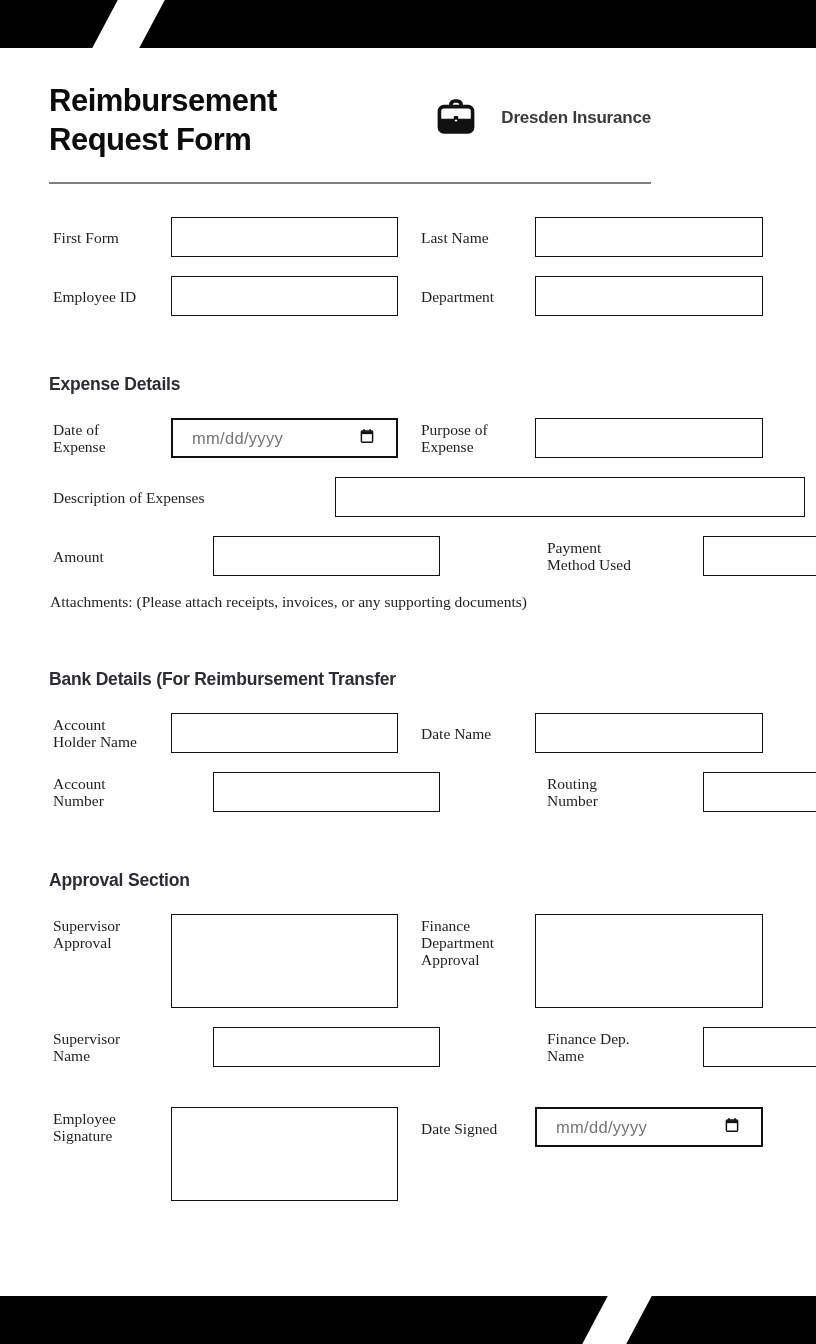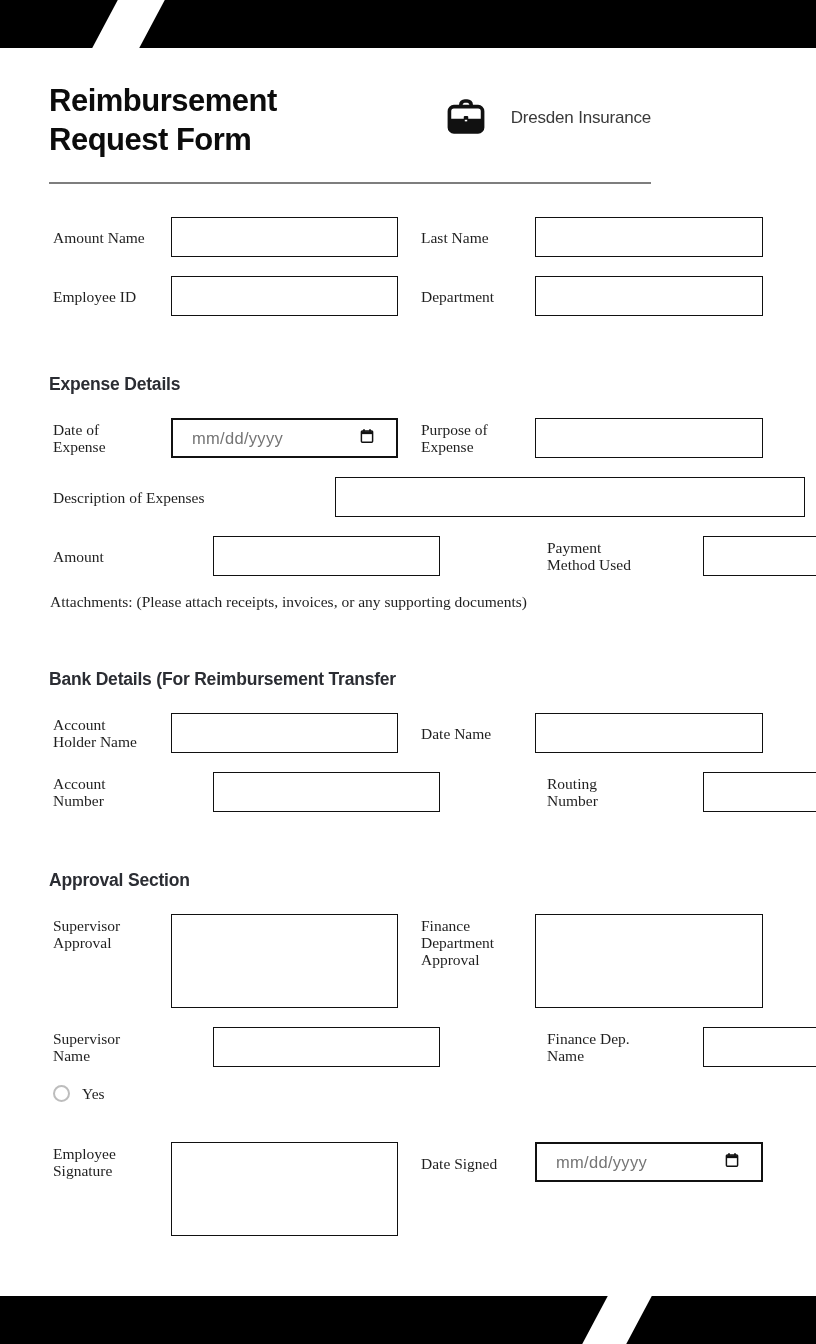--- a/index.html
+++ b/index.html
@@ -13,21 +13,21 @@
   .stripe { position:absolute; top:-4px; height:56px; background:#fff; transform:skewX(-28deg); }
   .stripe-top { left:105px; width:47px; }
   .stripe-bottom { left:595px; width:44px; }
 
   
   .content { position:absolute; top:48px; left:0; width:700px; padding:0 49px; }
 
   .masthead { display:flex; justify-content:space-between; align-items:flex-start; margin-top:33px; }
   .title { font-family:"Liberation Sans", sans-serif; font-weight:700; font-size:31px;
            line-height:39px; letter-spacing:-0.5px; color:#0c0c0c; white-space:pre-line; }
-  .brand { display:flex; align-items:center; gap:24px; margin-top:16px; }
+  .brand { display:flex; align-items:center; gap:24px; margin-top:16px;font-weight:bold; }
   .brand-name { font-family:"Liberation Sans", sans-serif; font-size:17px; color:#3a3a3a; letter-spacing:-0.2px; }
 
   .divider { border:none; border-top:2px solid #7e7e7e; margin-top:23px; }
 
   .heading { font-family:"Liberation Sans", sans-serif; font-weight:700; font-size:17.5px;
              letter-spacing:-0.2px; color:#2b2d33; }
 
   .frow { display:grid; grid-template-columns:122px 227px 19px 118px 228px; align-items:center; }
   .frow-desc { display:grid; grid-template-columns:244px 470px; align-items:center; }
   .lbl { font-size:15.5px; line-height:17px; color:#1f1f1f; white-space:pre-line; padding-left:4px; padding-right:6px; }
@@ -81,21 +81,21 @@
           <rect x="11.3" y="13.2" width="1.4" height="0.9" fill="#fff"></rect>
         </svg>
       </span>
       <span class="brand-name">Dresden Insurance</span>
     </div>
   </div>
 
   <hr class="divider">
 
   <div class="frow mt-row1">
-    <div class="lbl">Amount Name</div>
+    <div class="lbl">First Form</div>
     <input class="ipt colL" type="text" value="" style="">
     <div class="lbl colRlbl">Last Name</div>
     <input class="ipt colR" type="text" value="" style="">
   </div>
 
   <div class="frow mt-row2">
     <div class="lbl">Employee ID</div>
     <input class="ipt colL" type="text" value="" style="">
     <div class="lbl colRlbl">Department</div>
     <input class="ipt colR" type="text" value="" style="">
@@ -170,24 +170,20 @@
   <div class="frow mt-gap">
     <div class="lbl">Supervisor
 Name</div>
     <input class="ipt colL" type="text" value="" style="">
     <div class="lbl colRlbl">Finance Dep.
 Name</div>
     <input class="ipt colR" type="text" value="" style="">
   </div>
 
 
-  <div class="radio-row">
-    <div class="radio"></div>
-    <div class="lbl">Yes</div>
-  </div>
 
   <div class="frow top-align mt-sig">
     <div class="lbl">Employee
 Signature</div>
     <textarea class="ta colL" value="" style=""></textarea>
     <div class="colRlbl vcenter40">
       <div class="lbl">Date Signed</div>
     </div>
     <div class="colR vcenter40">
       <div class="datef" style="width:228px">

